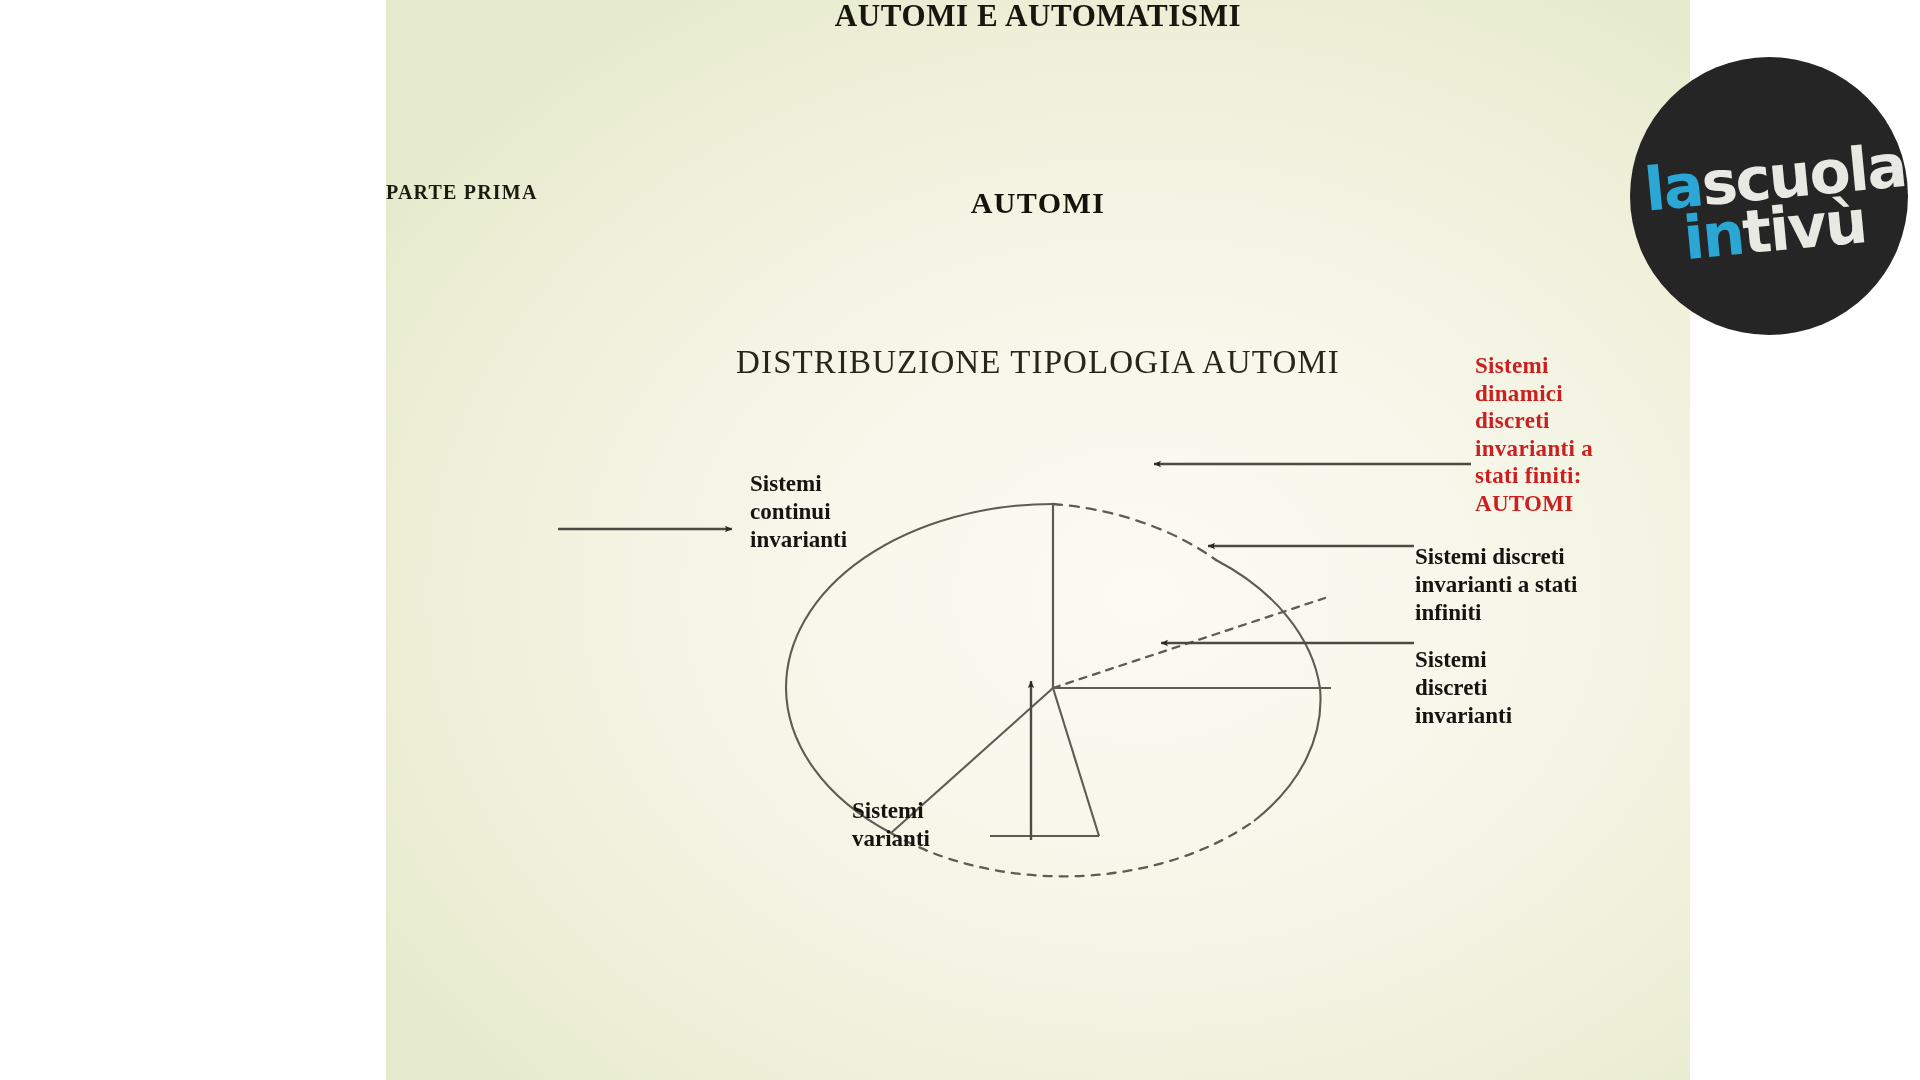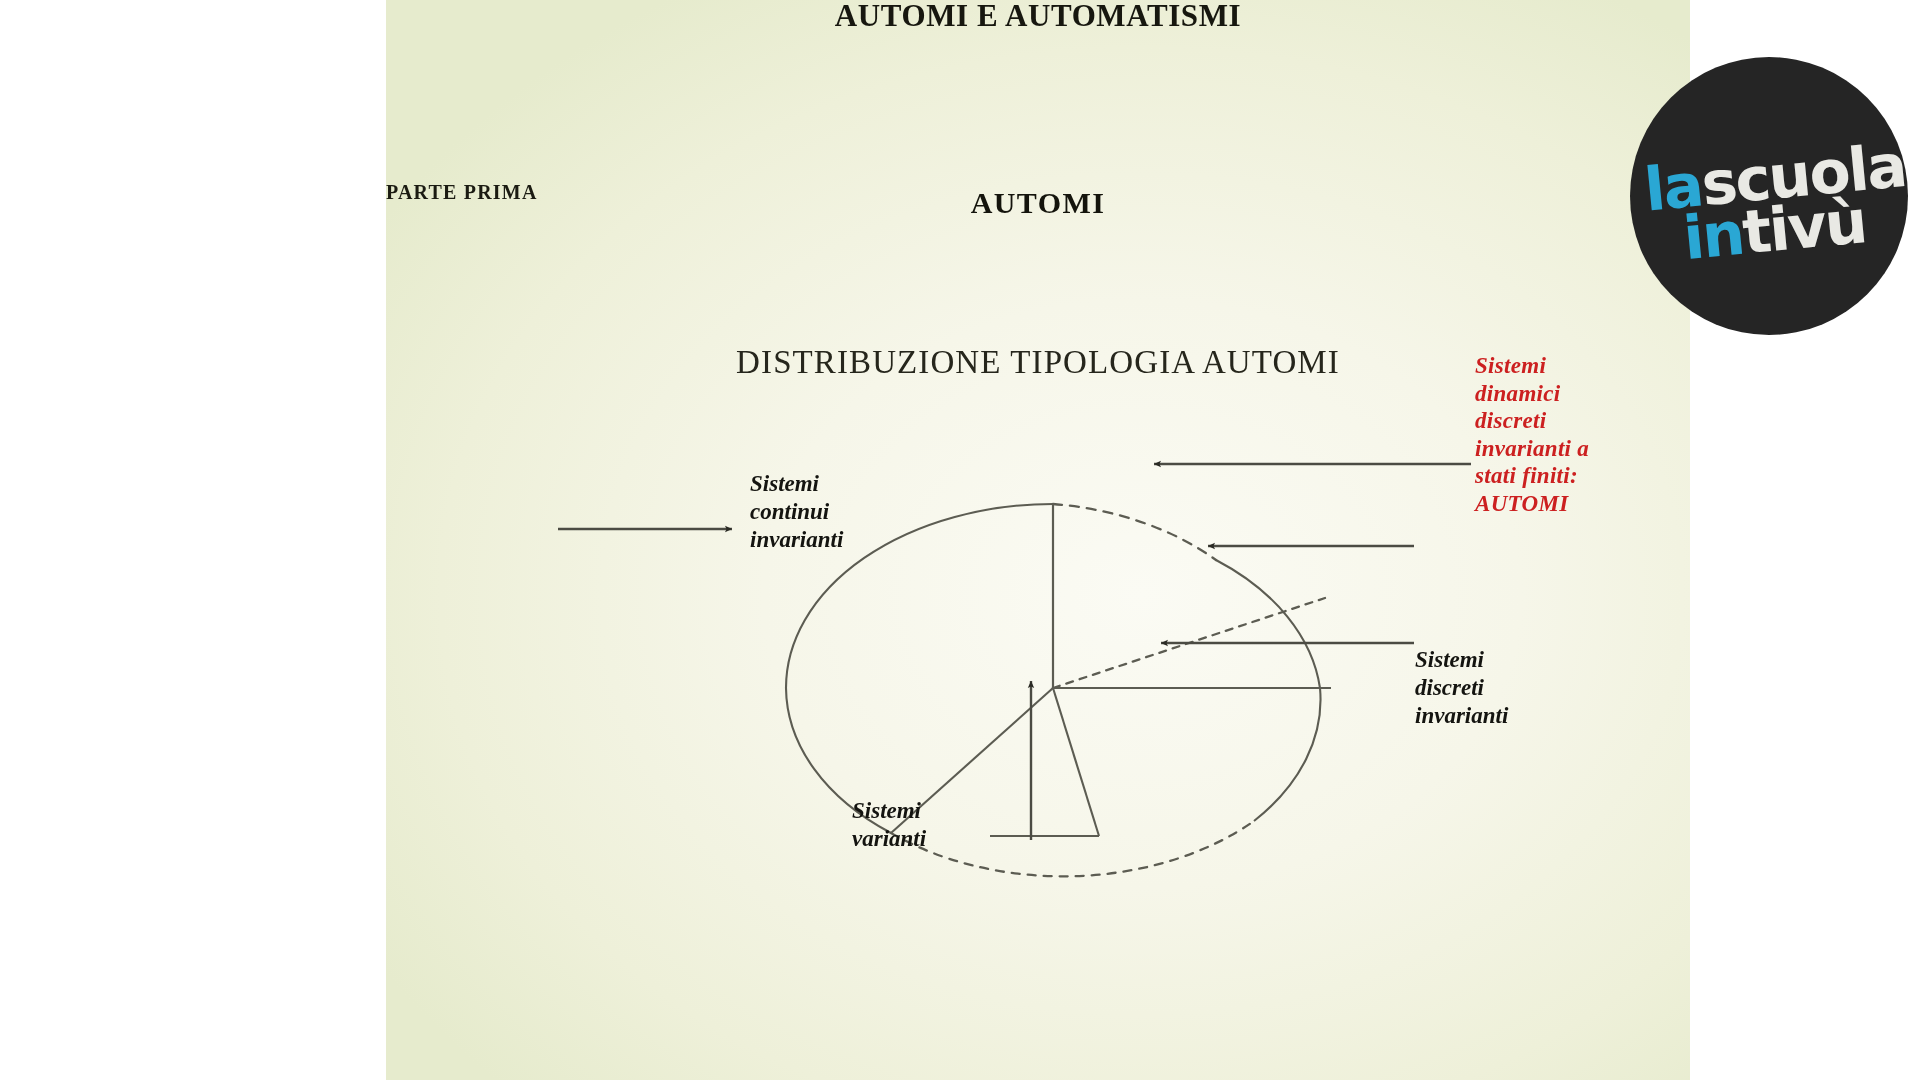--- a/index.html
+++ b/index.html
@@ -94,21 +94,20 @@
 
   
   .callout {
     position: absolute;
     font-family: "Liberation Serif", "DejaVu Serif", serif;
     font-weight: bold;
     font-size: 23px;
     line-height: 1.22;
     color: #141410;
     white-space: pre-line;
-    font-style: italic;
   }
   .callout.red {
     color: #cc2020;
     font-size: 23px;
     line-height: 1.20;
     letter-spacing: 0.3px;
   }
 
   #label-continui      { left: 364px; top: 470px;  width: 200px; }
   #label-automi        { left: 1089px; top: 352px; width: 215px; }
@@ -243,20 +242,23 @@
 continui
 invarianti</div>
 
     <div class="callout red" id="label-automi">Sistemi
 dinamici
 discreti
 invarianti a
 stati finiti:
 AUTOMI</div>
 
+    <div class="callout" id="label-infiniti">Sistemi discreti
+invarianti a  stati
+infiniti</div>
 
     <div class="callout" id="label-discreti">Sistemi
 discreti
 invarianti</div>
 
     <div class="callout" id="label-varianti">Sistemi
 varianti</div>
 
     <div id="logo">
       <div class="logo-inner">

